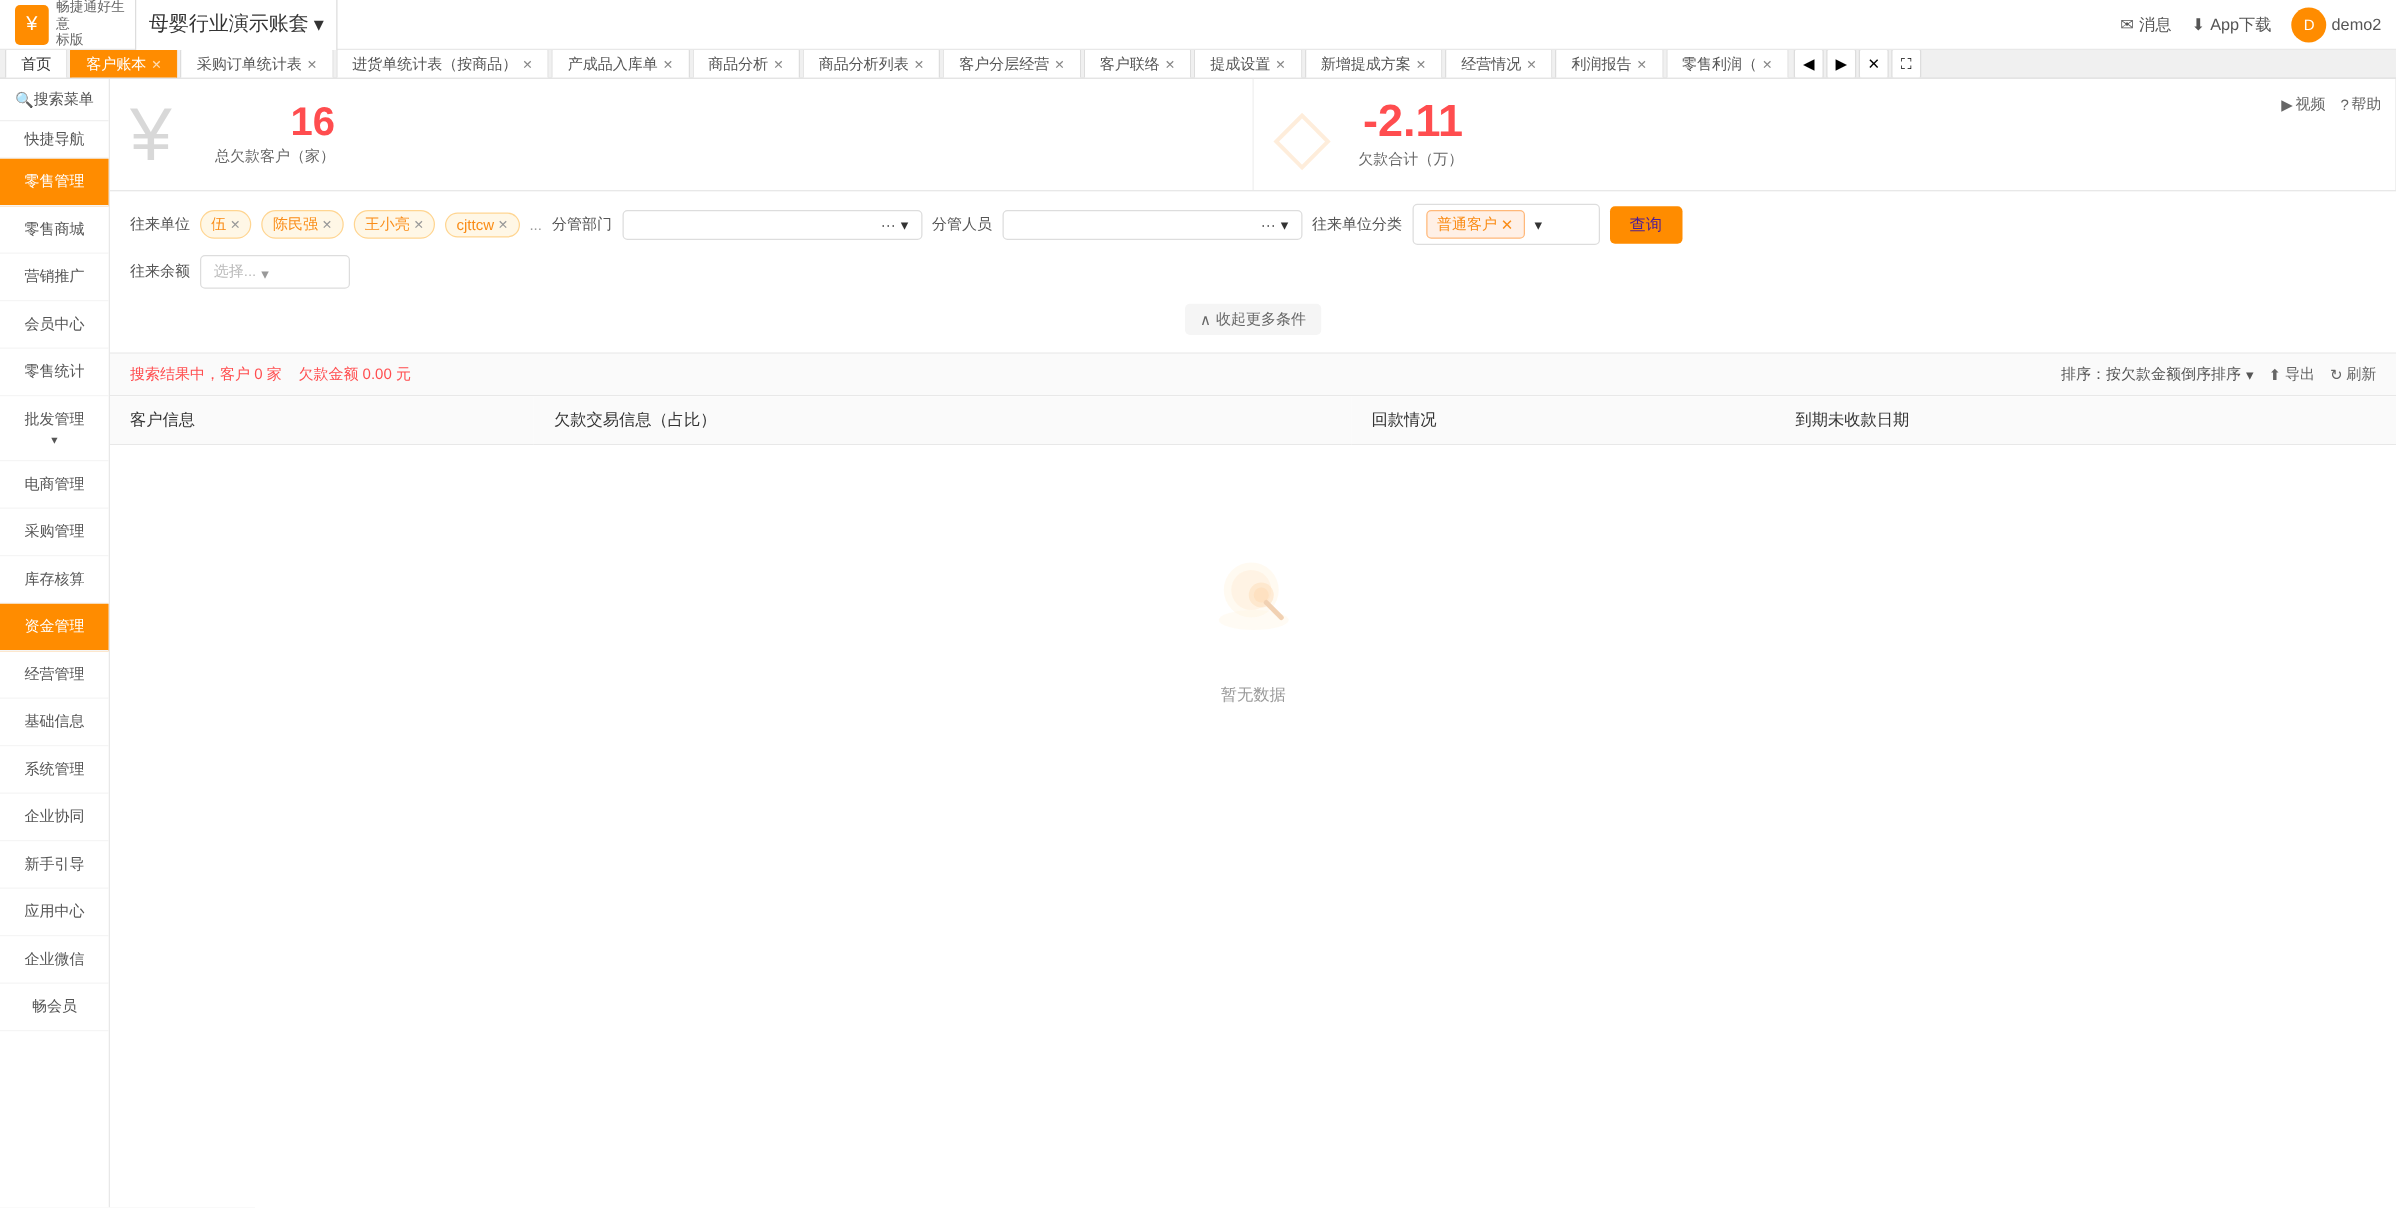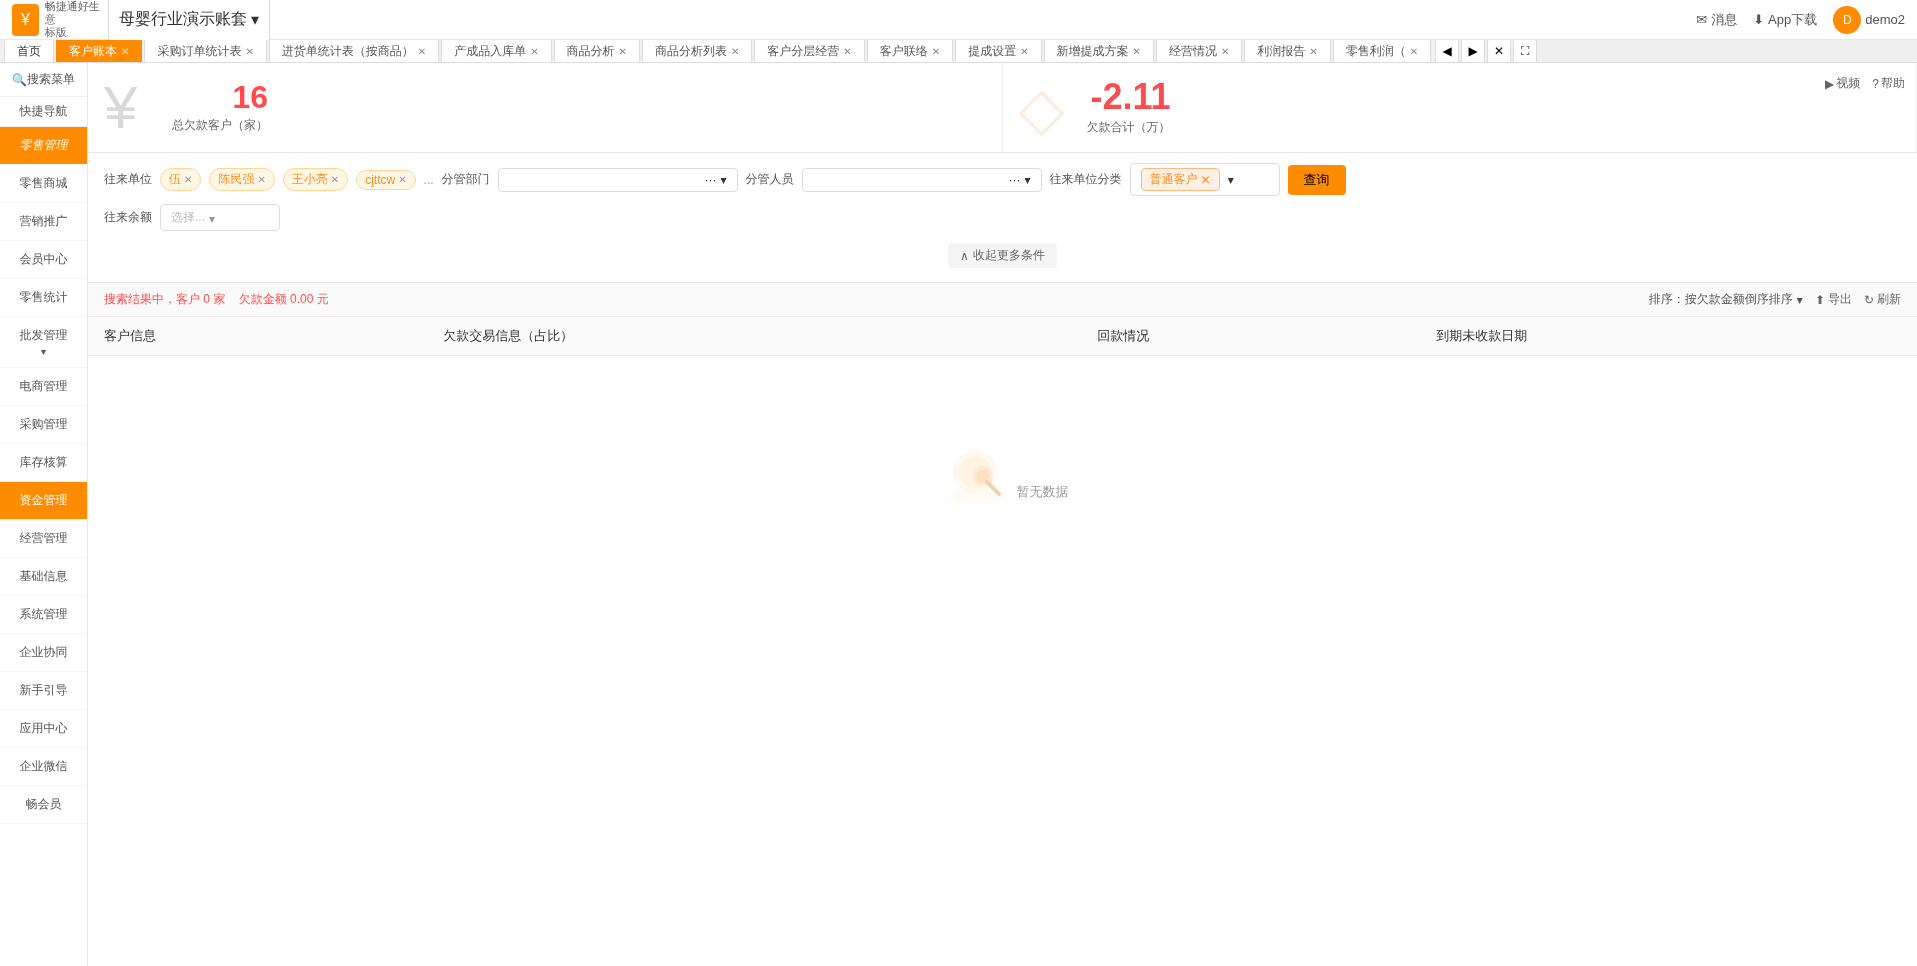--- a/index.html
+++ b/index.html
@@ -46,21 +46,21 @@
     .sidebar { width: 88px; background: #fff; border-right: 1px solid #e8e8e8; display: flex; flex-direction: column; flex-shrink: 0; overflow-y: auto; }
     .sidebar-search { display: flex; align-items: center; justify-content: center; padding: 8px; cursor: pointer; border-bottom: 1px solid #f0f0f0; }
     .sidebar-search span { font-size: 12px; color: #555; }
     .sidebar-nav { display: flex; align-items: center; justify-content: center; padding: 6px; cursor: pointer; border-bottom: 1px solid #f0f0f0; }
     .sidebar-nav span { font-size: 12px; color: #555; }
     .sidebar-item {
       display: flex; align-items: center; justify-content: center;
       padding: 10px 4px; cursor: pointer; font-size: 12px; color: #555;
       border-bottom: 1px solid #f5f5f5; text-align: center; flex-direction: column; gap: 2px;
     }
-    .sidebar-item.active { background: #ff8c00; color: #fff; font-style: italic; }
+    .sidebar-item.active { background: #ff8c00; color: #fff; }
     .sidebar-item .sub-indicator { font-size: 10px; }
 
     
     .content-area { flex: 1; display: flex; flex-direction: column; overflow: hidden; background: #f5f5f5; }
 
     
     .stats-row {
       display: flex; background: #fff; border-bottom: 1px solid #e8e8e8;
       flex-shrink: 0; position: relative;
     }
@@ -119,27 +119,27 @@
     
     .table-container { flex: 1; overflow: auto; background: #fff; }
     .data-table { width: 100%; border-collapse: collapse; }
     .data-table th {
       background: #fafafa; padding: 10px 16px; font-size: 13px; color: #333;
       border-bottom: 1px solid #e8e8e8; text-align: left; font-weight: normal;
       white-space: nowrap; position: sticky; top: 0; z-index: 10;
     }
 
     
-    .empty-state { display: flex; align-items: center; justify-content: center; padding: 80px 0; }
+    .empty-state { display: flex; flex-direction: column; align-items: center; padding: 80px 0; }
     .empty-icon { font-size: 80px; opacity: 0.3; color: #ff8c00; margin-bottom: 12px; }
     .empty-text { font-size: 13px; color: #999; }
 
     
     .query-btn {
-      padding: 6px 16px; background: #ff8c00; color: #000000; border: none;
+      padding: 6px 16px; background: #ff8c00; color: #4c1d95; border: none;
       border-radius: 4px; cursor: pointer; font-size: 13px;
     }
 
     
     .category-tag {
       display: flex; align-items: center; gap: 3px; padding: 2px 8px;
       background: #fff0e6; border: 1px solid #ffb87a; border-radius: 4px;
       font-size: 12px; color: #fa8c16;
     }
   </style>

